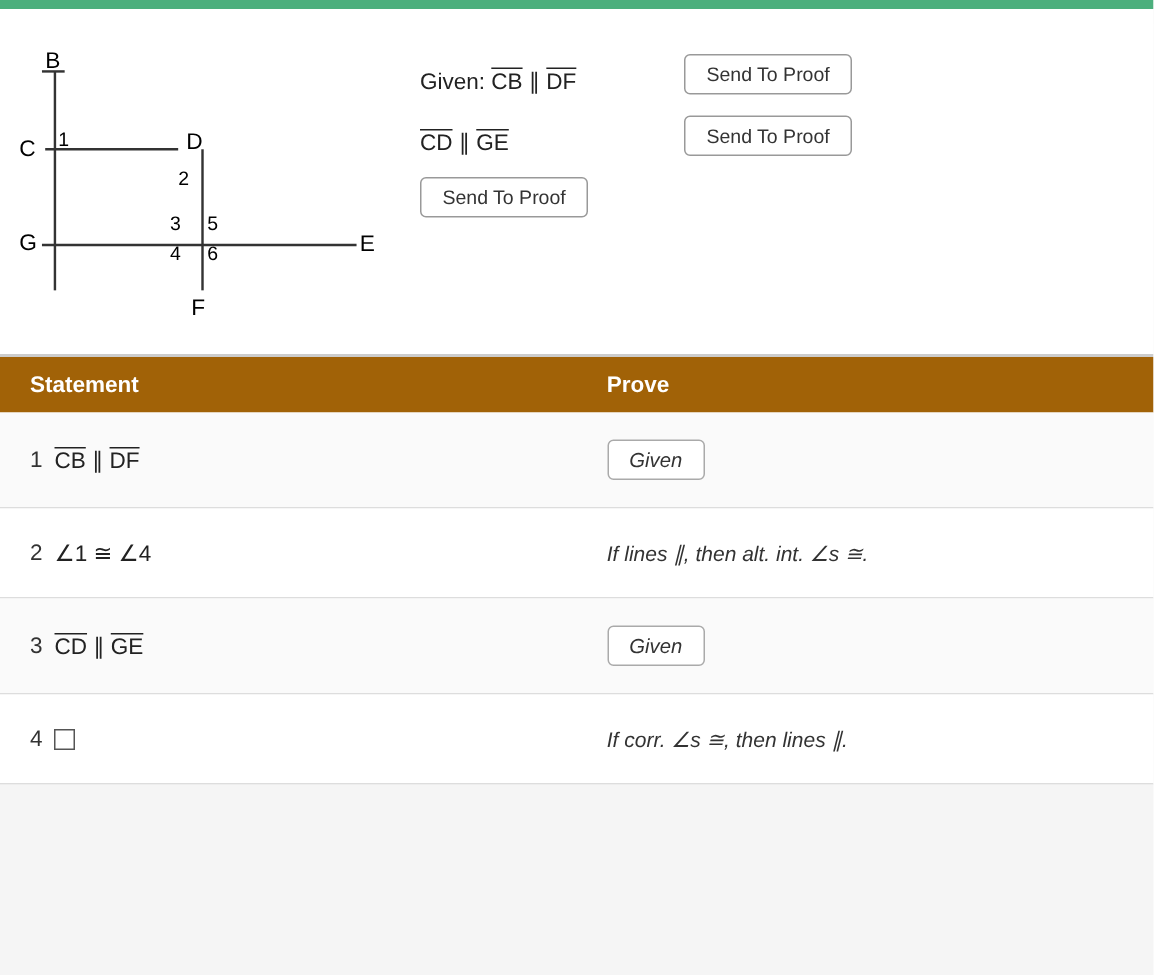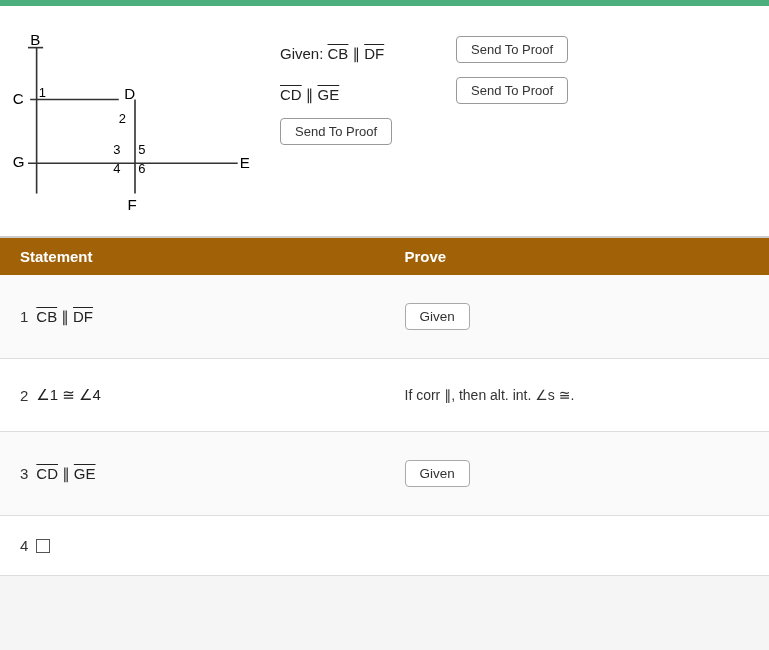--- a/index.html
+++ b/index.html
@@ -113,23 +113,24 @@
 
     .table-cell {
       padding: 14px 20px;
       display: flex;
       align-items: center;
       font-size: 15px;
       color: #222;
     }
 
     .table-cell-reason {
-      padding: 28px 20px;
-      display: flex;
-      align-items: flex-end;
+      padding: 18px 20px;
+      display: flex;
+      align-items: center;
+      font-style: italic;
     }
 
     .reason-box {
       border: 1.5px solid #aaa;
       background: #fff;
       padding: 5px 14px;
       border-radius: 4px;
       font-size: 13.5px;
       color: #333;
       display: inline-block;
@@ -244,21 +245,21 @@
       </div>
     </div>
 
     <div class="table-row-item">
       <div class="table-cell">
         <span class="row-number">2</span>
         <span>∠1 ≅ ∠4</span>
       </div>
       <div class="table-cell-reason">
         <span class="reason-text">
-          If corr ∥, then alt. int. ∠s ≅.
+          If lines ∥, then alt. int. ∠s ≅.
         </span>
       </div>
     </div>
 
     <div class="table-row-item">
       <div class="table-cell">
         <span class="row-number">3</span>
         <span>
           <span class="overline">CD</span> ∥ <span class="overline">GE</span>
         </span>
@@ -266,16 +267,21 @@
       <div class="table-cell-reason">
         <span class="reason-box">Given</span>
       </div>
     </div>
 
     <div class="table-row-item">
       <div class="table-cell">
         <span class="row-number">4</span>
         <span class="small-square"></span>
       </div>
+      <div class="table-cell-reason">
+        <span class="reason-text">
+          If corr. ∠s ≅, then lines ∥.
+        </span>
+      </div>
     </div>
 
   </div>
 </div>
 
 </body></html>

